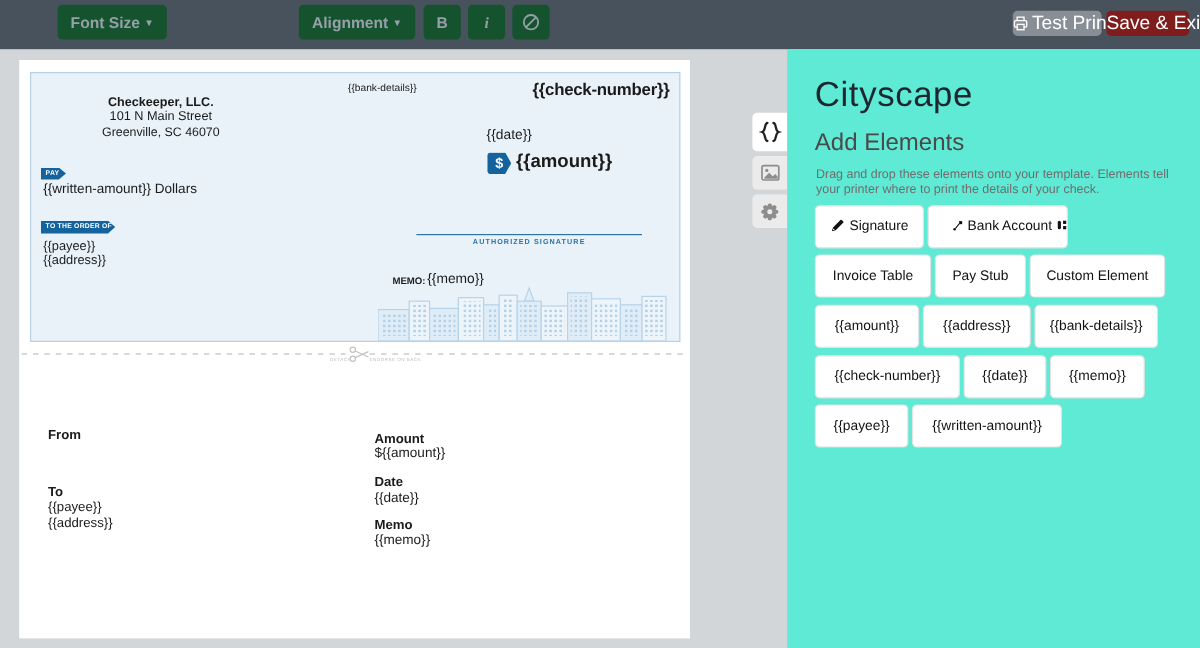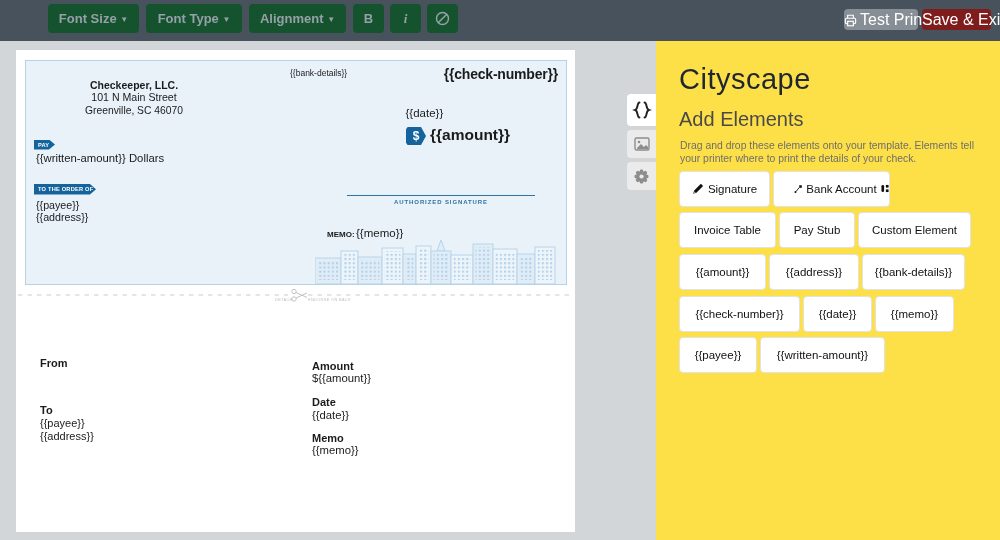--- a/index.html
+++ b/index.html
@@ -19,35 +19,34 @@
   border:1px solid #b5d2e6; }
 #check .t { position:absolute; color:#1b1b1b; }
 .ribbon { position:absolute; background:#15639d; color:#fff; font-weight:bold;
   font-size:5.7px; letter-spacing:0.2px; line-height:11px; padding-left:4px;
   clip-path:polygon(0 0, calc(100% - 6px) 0, 100% 50%, calc(100% - 6px) 100%, 0 100%); }
 
 
 .tab { position:absolute; left:627px; width:29px; border-radius:4px 0 0 4px; text-align:center; }
 
 
-#sidebar { position:absolute; left:656px; top:41px; width:344px; height:499px; background:#fde047; }
+#sidebar { position:absolute; left:656px; top:41px; width:344px; height:499px; background:#5eead4; }
 #sidebar h1 { font-size:29px; font-weight:normal; color:#1f2630; position:absolute; left:23px; top:21.5px; letter-spacing:0.5px; }
 #sidebar h2 { font-size:20px; font-weight:normal; color:#4a4a4a; position:absolute; left:23px; top:66.5px; }
 #sidebar p { position:absolute; left:24px; top:97.5px; width:330px; font-size:10.4px; line-height:13px; color:#6e6e6e; }
 #btns { position:absolute; left:23px; top:129.5px; width:305px; font-size:0; }
 .eb { display:inline-block; height:36px; border:1px solid #e2e2e2; border-radius:4px; background:#fff;
   font-size:11.5px; color:#111; text-align:center; line-height:34px; margin:0 3px 5.7px 0;
   vertical-align:top; white-space:nowrap; }
 </style>
 </head>
 <body>
 
 <div id="toolbar">
   <div class="tbtn" style="left:48px;width:91px;">Font Size <span style="font-size:8px;vertical-align:1.5px;">▼</span></div>
-  <div class="tbtn" style="left:146px;width:96px;">Font Type <span style="font-size:8px;vertical-align:1.5px;">▼</span></div>
   <div class="tbtn" style="left:249px;width:97px;">Alignment <span style="font-size:8px;vertical-align:1.5px;">▼</span></div>
   <div class="tbtn" style="left:353px;width:31px;">B</div>
   <div class="tbtn" style="left:390px;width:31px;font-family:'Liberation Serif',serif;font-style:italic;">i</div>
   <div class="tbtn" style="left:427px;width:31px;"><svg width="15" height="15" viewBox="0 0 15 15" style="margin-top:7px;">
         <circle cx="7.5" cy="7.5" r="6" fill="none" stroke="#96a0a9" stroke-width="1.5"></circle>
         <line x1="3.2" y1="11.8" x2="11.8" y2="3.2" stroke="#96a0a9" stroke-width="1.5"></line>
       </svg></div>
   <div class="tsm" style="left:844px;width:74px;background:#878e95;white-space:nowrap;"><svg width="13" height="13" viewBox="0 0 16 16" style="vertical-align:-2px;margin-right:3px;" fill="none" stroke="#fff" stroke-width="1.4">
         <path d="M4.5 5V1.5h7V5"></path>
         <path d="M3 5.2h10a1.3 1.3 0 0 1 1.3 1.3v4a1.3 1.3 0 0 1-1.3 1.3h-1.5M4.5 11.8H3a1.3 1.3 0 0 1-1.3-1.3v-4A1.3 1.3 0 0 1 3 5.2"></path>

